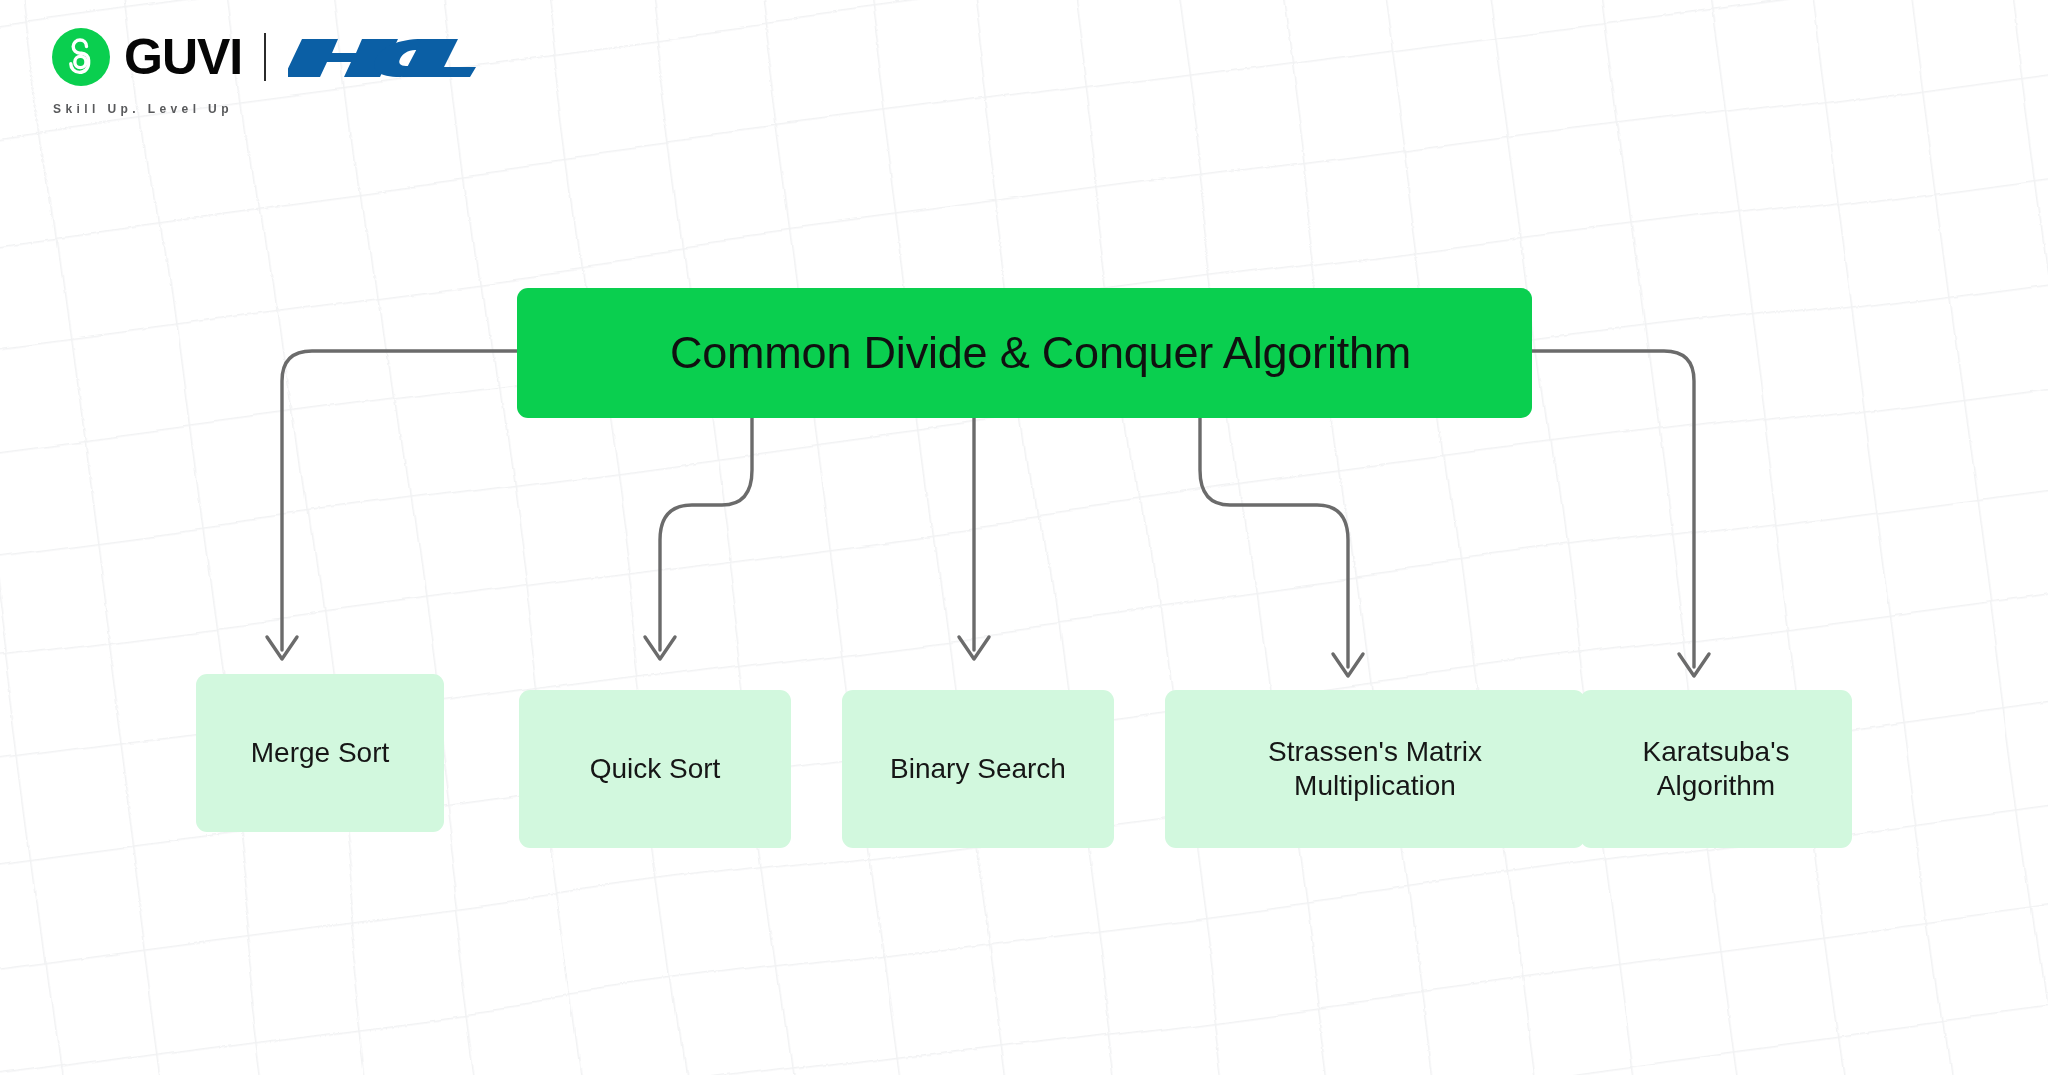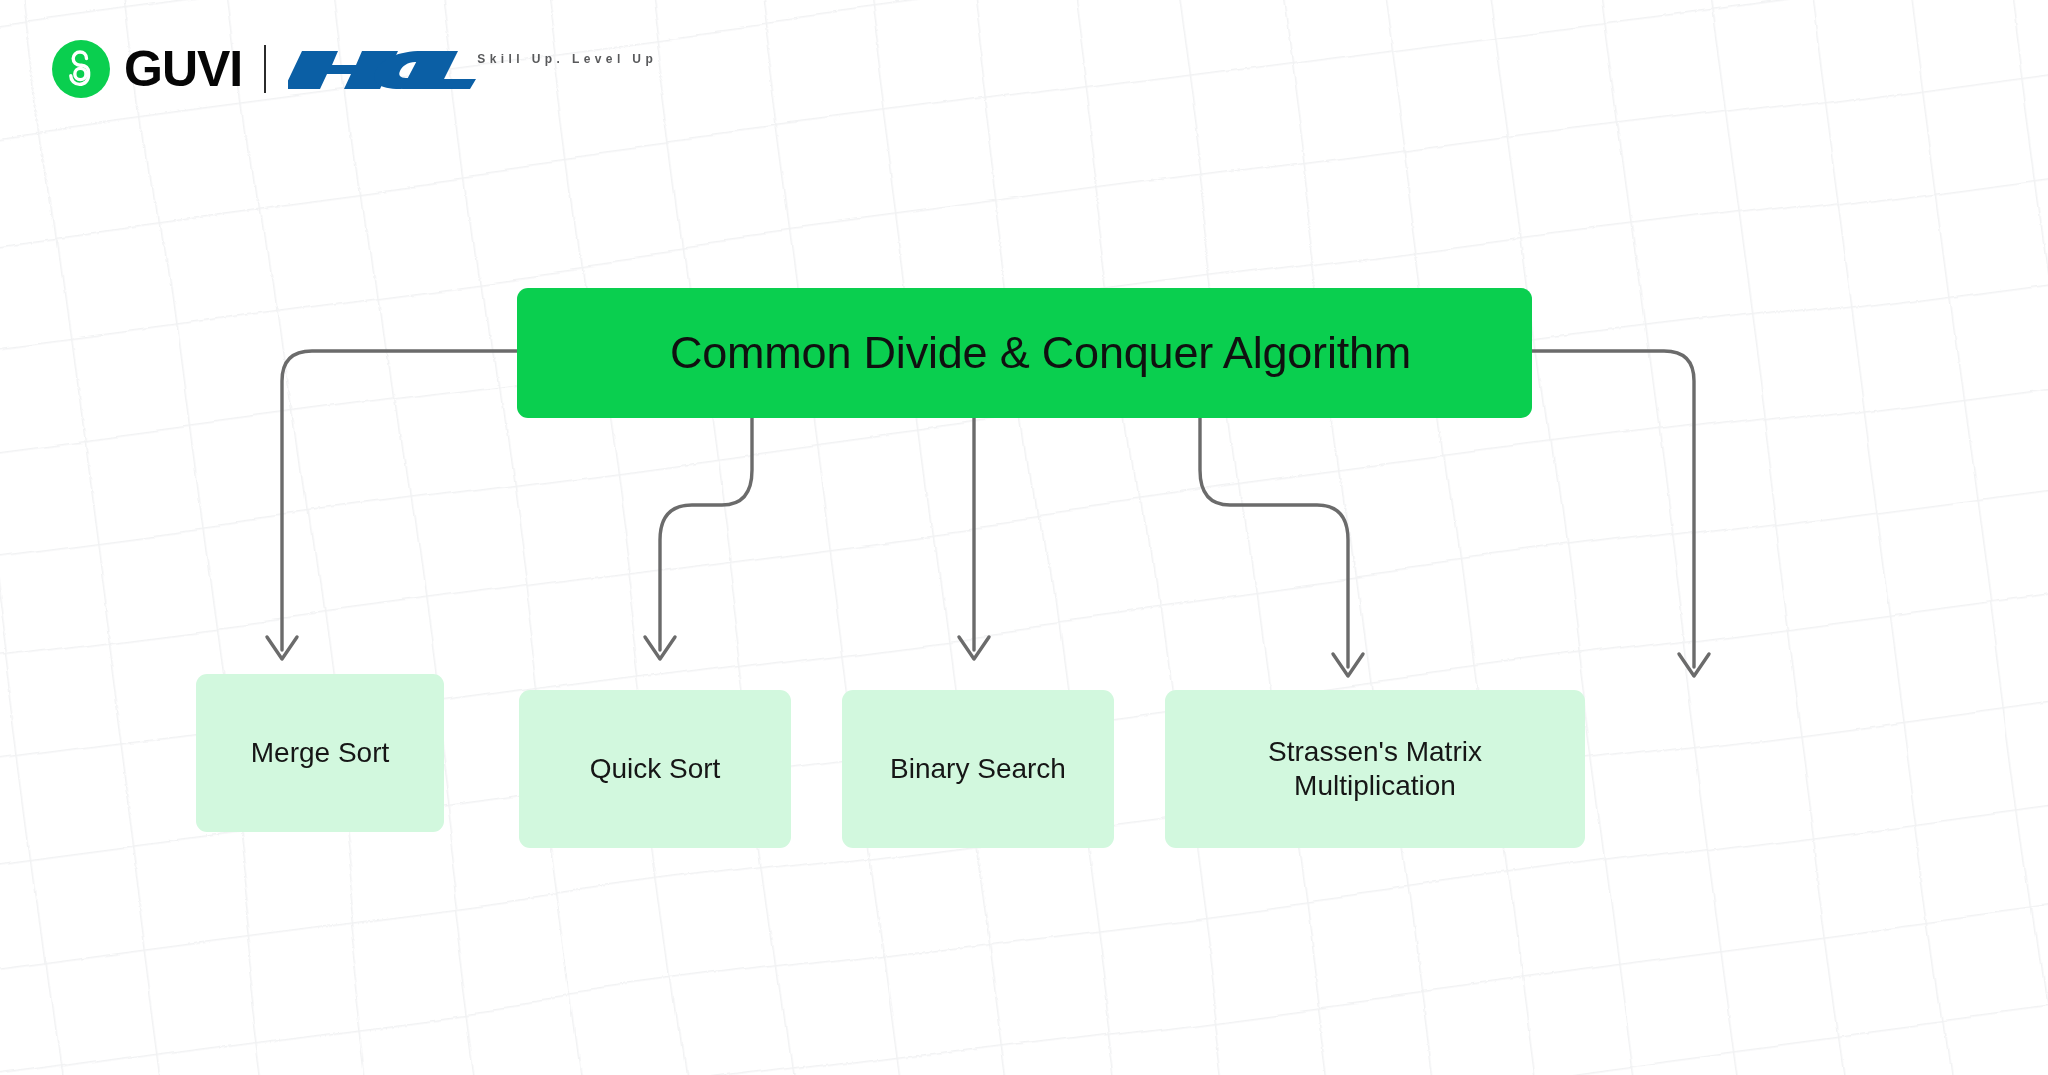--- a/index.html
+++ b/index.html
@@ -26,23 +26,23 @@
     left: 0; top: 0;
     width: 2048px;
     height: 1075px;
     pointer-events: none;
   }
 
   
   #logo-bar {
     position: absolute;
     left: 52px;
-    top: 38px;
-    display: flex;
-    flex-direction: row;
+    top: 26px;
+    display: flex;
+    flex-direction: column;
     align-items: flex-start;
   }
   #logo-row {
     display: flex;
     align-items: center;
     height: 62px;
   }
   #guvi-mark {
     width: 58px;
     height: 58px;
@@ -240,15 +240,21 @@
       <span class="leaf-node-label">Binary Search</span>
     </div>
 
     <div class="leaf-node" style="left:1165px; top:690px; width:420px; height:158px;">
       <span class="leaf-node-label">
         <span>Strassen's Matrix</span><br>
         <span>Multiplication</span>
       </span>
     </div>
 
+    <div class="leaf-node" style="left:1580px; top:690px; width:272px; height:158px;">
+      <span class="leaf-node-label">
+        <span>Karatsuba's</span><br>
+        <span>Algorithm</span>
+      </span>
+    </div>
 
   </div>
 </div>
 
 </body></html>

